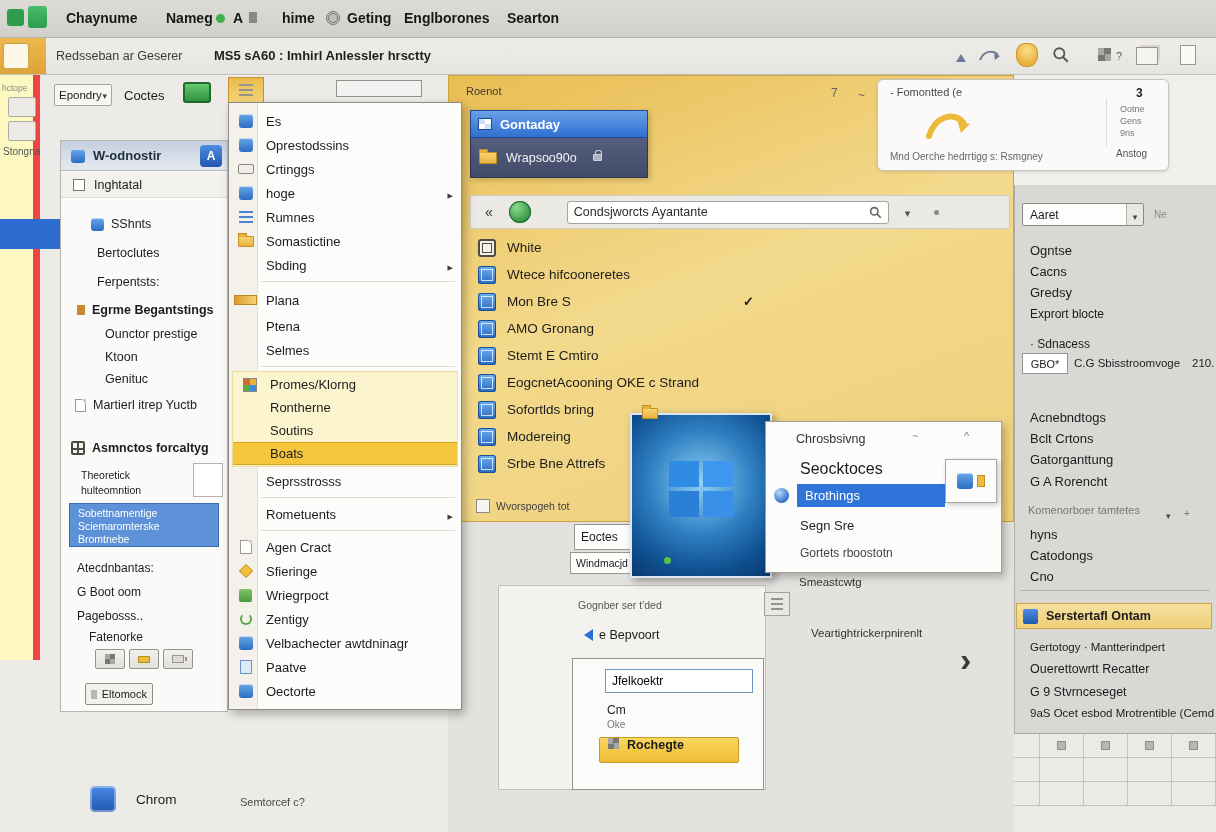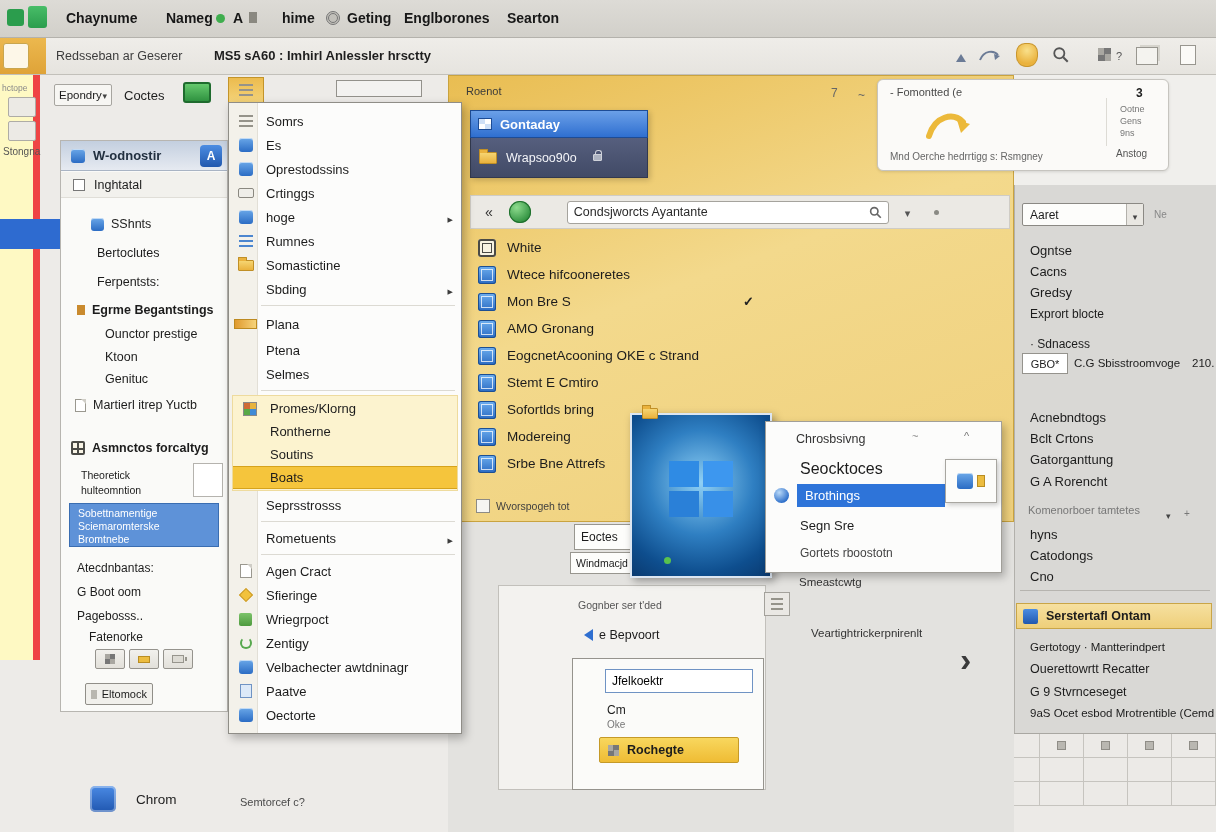--- a/index.html
+++ b/index.html
@@ -274,25 +274,25 @@
         <span class="opt-ic"></span>
         <span class="lbl">Mon Bre S</span>
         <span class="g g-check" style="margin-left:auto;margin-right:26px"></span>
       </div>
     <div class="opt">
         <span class="opt-ic"></span>
         <span class="lbl">AMO Gronang</span>
       </div>
     <div class="opt">
         <span class="opt-ic"></span>
+        <span class="lbl">Stemt E Cmtiro</span>
+      </div>
+    <div class="opt">
+        <span class="opt-ic"></span>
         <span class="lbl">EogcnetAcooning OKE c Strand</span>
-      </div>
-    <div class="opt">
-        <span class="opt-ic"></span>
-        <span class="lbl">Stemt E Cmtiro</span>
       </div>
     <div class="opt">
         <span class="opt-ic"></span>
         <span class="lbl">Sofortlds bring</span>
       </div>
     <div class="opt">
         <span class="opt-ic"></span>
         <span class="lbl">Modereing</span>
       </div>
     <div class="opt">
@@ -412,34 +412,28 @@
   <span class="a" style="left:799px;top:576px;font-size:11.5px;color:#333;z-index:8">Smeastcwtg</span>
   <div class="a" style="left:584px;top:628px;display:flex;align-items:center;gap:6px;z-index:8">
     <span style="width:0;height:0;border:6px solid transparent;border-right:9px solid #2f6fd0;border-left:none"></span>
     <span style="font-size:12.5px">e Bepvoort</span>
   </div>
   <span class="a" style="left:811px;top:627px;font-size:11.5px;color:#333;z-index:8;white-space:nowrap">Veartightrickerpnirenlt</span>
   <div class="a" style="left:572px;top:658px;width:192px;height:132px;background:#fbfbf9;border:1px solid #95938d;z-index:9">
     <input class="a" style="left: 32px; top: 10px; width: 148px; height: 24px; border: 1px solid rgb(111, 147, 196); background: rgb(255, 255, 255); font-size: 12px; font-family: inherit; padding: 0px 6px;" value="Jfelkoektr">
     <span class="a" style="left:34px;top:44px;font-size:12px">Cm</span>
     <span class="a" style="left:34px;top:60px;font-size:10px;color:#777">Oke</span>
-    <div class="a" style="left:26px;top:78px;width:140px;height:26px;background:linear-gradient(#f8d75e,#efbc34);border:1px solid #c59a28;border-radius:2px;display:flex;align-items:center;gap:8px;padding:0 8px">
+    <div class="a" style="left:26px;top:78px;width:140px;height:26px;background:linear-gradient(#f8d75e,#efbc34);border:1px solid #c59a28;border-radius:2px;display:flex;gap:8px;padding:0 8px">
       <span class="ic ic-grid2" style="width:11px;height:11px"></span>
       <span style="font-size:12.5px;font-weight:600">Rochegte</span>
     </div>
   </div>
   <span class="a g g-chev" style="left:960px;top:648px;z-index:8"></span>
 
   <div class="cm">
-    <div class="cm-item">
-        <span class="cm-ic">
-          <span class="ic ic-list"></span>
-        </span>
-        <span class="lbl">Somrs</span>
-      </div>
     <div class="cm-item">
         <span class="cm-ic">
           <span class="ic ic-app"></span>
         </span>
         <span class="lbl">Es</span>
       </div>
     <div class="cm-item">
         <span class="cm-ic">
           <span class="ic ic-app"></span>
         </span>

